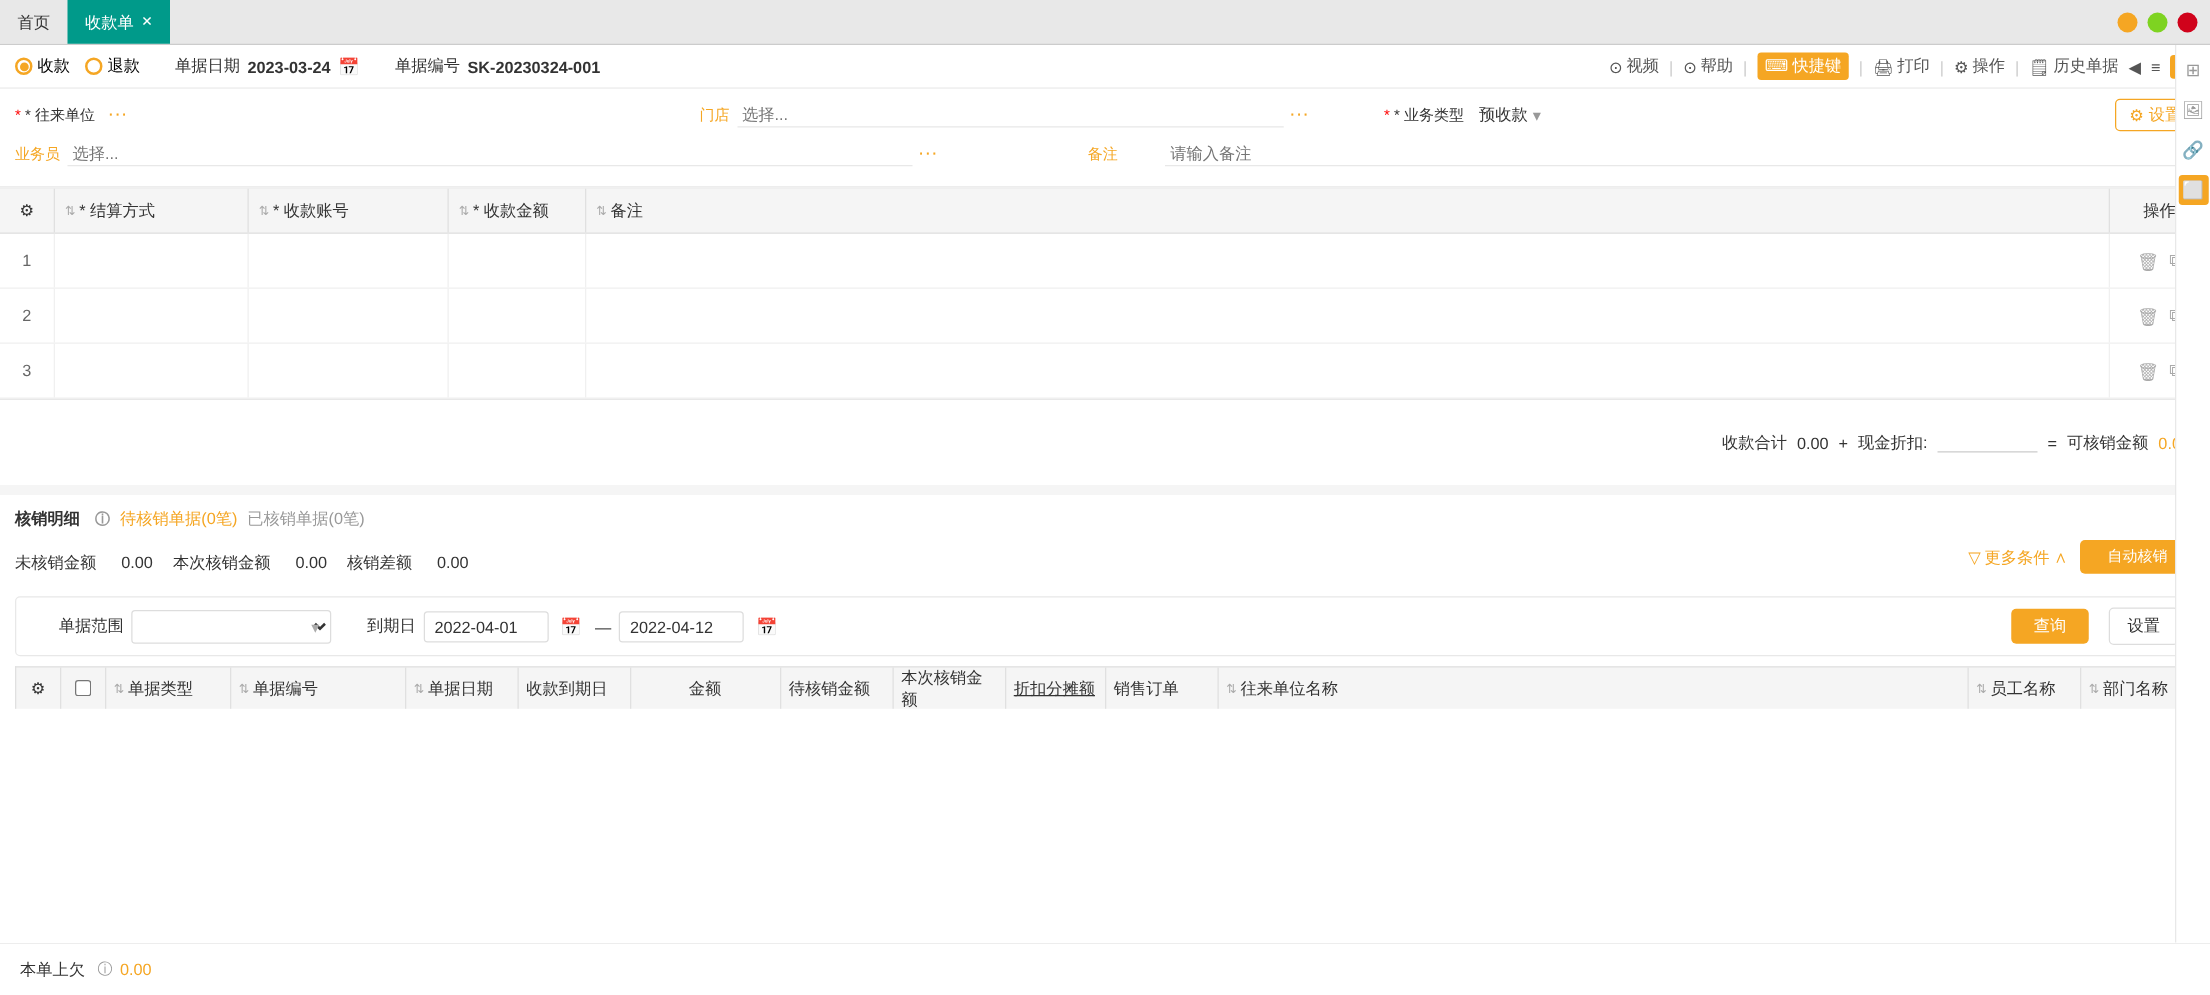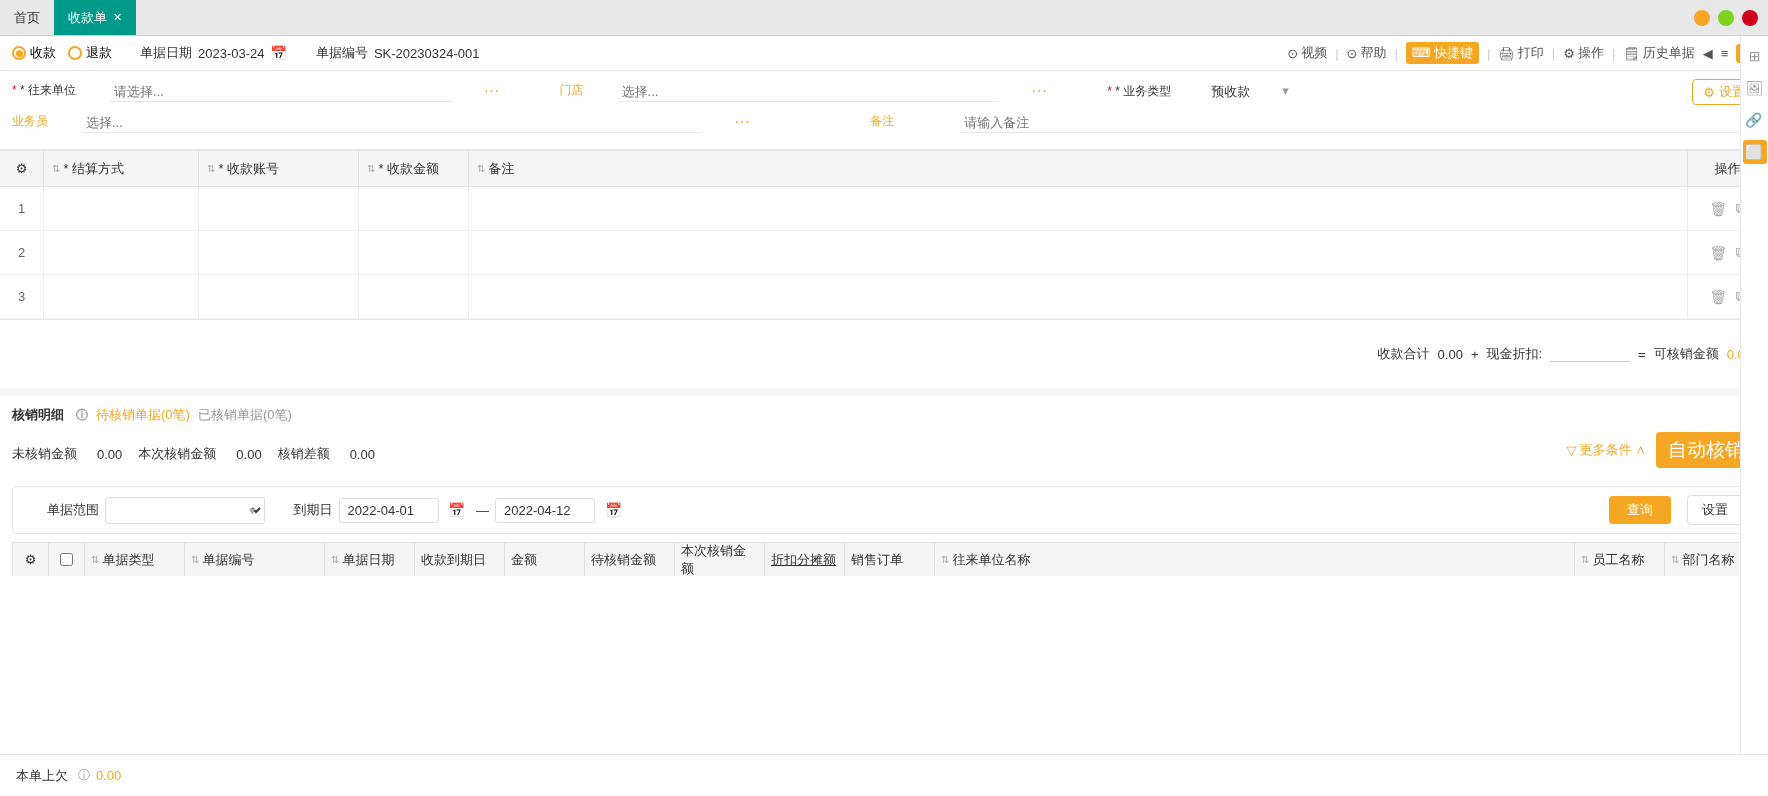--- a/index.html
+++ b/index.html
@@ -29,33 +29,33 @@
     
     .toolbar-row {
       display: flex; align-items: center; padding: 6px 12px; border-bottom: 1px solid #e8e8e8; background: #fff; gap: 28px;
     }
     .radio-group { display: flex; gap: 12px; align-items: center; }
     .radio-label { display: flex; align-items: center; gap: 4px; cursor: pointer; }
     .radio-dot { width: 14px; height: 14px; border-radius: 50%; border: 2px solid #f5a623; display: inline-flex; align-items: center; justify-content: center; }
     .radio-dot.checked::after { content: ''; width: 7px; height: 7px; border-radius: 50%; background: #f5a623; display: block; }
     .field-group { display: flex; align-items: center; gap: 6px; }
     .field-label { color: #333; white-space: nowrap; }
-    .field-value { color: #333; font-weight: 400; }
+    .field-value { color: #333; font-weight: 700; }
     .icon-btn { color: #f5a623; cursor: pointer; font-size: 14px; }
 
     .toolbar-right { margin-left: auto; display: flex; align-items: center; gap: 8px; color: #555; font-size: 12px; }
     .toolbar-right-item { display: flex; align-items: center; gap: 3px; cursor: pointer; color: #555; }
     .toolbar-right-item .ico { font-size: 13px; }
     .toolbar-divider { color: #ccc; }
     .toolbar-shortcut { background: #f5a623; color: #fff; border-radius: 3px; padding: 2px 6px; font-size: 12px; }
 
     
     .form-area { padding: 8px 12px; border-bottom: 1px solid #e8e8e8; background: #fff; }
     .form-row { display: flex; align-items: center; gap: 0; margin-bottom: 8px; }
-    .form-field { display: flex; align-items: flex-start; flex: 1; gap: 28px; }
+    .form-field { display: flex; align-items: center; flex: 1; }
     .form-field-label { color: #f5a623; font-size: 12px; white-space: nowrap; margin-right: 6px; }
     .form-field-label.required::before { content: '* '; color: #f00; }
     .form-field-label.required { color: #333; }
     .form-field-input { border: none; border-bottom: 1px solid #e8e8e8; outline: none; color: #999; font-size: 13px; flex: 1; padding: 2px 4px; min-width: 60px; }
     .form-field-more { color: #f5a623; cursor: pointer; margin-left: 4px; font-size: 16px; }
     .business-type-value { color: #333; font-size: 13px; margin-left: 6px; }
     .business-type-arrow { color: #999; margin-left: 4px; cursor: pointer; }
 
     .settings-btn {
       margin-left: auto; border: 1px solid #f5a623; color: #f5a623; background: #fff; border-radius: 4px;
@@ -92,40 +92,40 @@
 
     
     .verify-section { background: #fff; padding: 10px 12px; }
     .verify-title { font-size: 14px; font-weight: 600; color: #333; display: flex; align-items: center; gap: 8px; margin-bottom: 8px; }
     .verify-tab { cursor: pointer; }
     .verify-stats { display: flex; align-items: center; gap: 16px; font-size: 13px; color: #333; margin-bottom: 10px; }
     .verify-stat-val { color: #333; margin-left: 4px; }
 
     .verify-toolbar { display: flex; align-items: center; justify-content: flex-end; gap: 8px; margin-bottom: 8px; }
     .filter-btn { color: #f5a623; cursor: pointer; font-size: 13px; display: flex; align-items: center; gap: 3px; }
-    .auto-btn { background: #f5a623; color: #fff; border: none; border-radius: 4px; padding: 5px 12px; cursor: pointer; font-size: 19px; }
+    .auto-btn { background: #f5a623; color: #fff; border: none; border-radius: 4px; padding: 5px 22px; cursor: pointer; font-size: 12px; }
 
     .verify-filters { display: flex; align-items: center; gap: 16px; padding: 8px 12px; border: 1px solid #e8e8e8; border-radius: 4px; margin-bottom: 8px; }
     .filter-field { display: flex; align-items: center; gap: 6px; }
     .filter-label { color: #333; font-size: 13px; white-space: nowrap; margin-left: 22px; }
     .filter-select { border: 1px solid #ddd; border-radius: 3px; padding: 4px 8px; font-size: 13px; color: #333; outline: none; cursor: pointer; background: #fff; }
     .filter-date { border: 1px solid #ddd; border-radius: 3px; padding: 4px 8px; font-size: 13px; color: #333; outline: none; background: #fff; width: 100px; }
     .filter-dash { color: #333; }
     .query-btn { background: #f5a623; color: #fff; border: none; border-radius: 4px; padding: 5px 18px; cursor: pointer; font-size: 13px; margin-left: auto; }
     .setting-btn-sm { background: #fff; color: #333; border: 1px solid #ddd; border-radius: 4px; padding: 5px 14px; cursor: pointer; font-size: 13px; }
 
     
     .verify-table-header { display: flex; align-items: center; background: #f5f5f5; border: 1px solid #e0e0e0; border-bottom: none; height: 34px; }
     .vth { padding: 0 6px; color: #333; font-weight: 500; display: flex; align-items: center; gap: 3px; border-right: 1px solid #e0e0e0; height: 100%; font-size: 12px; }
     .vth-check { width: 36px; justify-content: center; }
     .vth-type { width: 100px; }
     .vth-num { width: 140px; }
     .vth-date { width: 90px; }
     .vth-due { width: 90px; }
-    .vth-amount { width: 80px; }
+    .vth-amount { width: 80px; margin-left: 40px; }
     .vth-pending { width: 90px; }
     .vth-this { width: 90px; }
     .vth-discount { width: 80px; text-decoration: underline; }
     .vth-sale { width: 90px; }
     .vth-company { flex: 1; }
     .vth-staff { width: 90px; }
     .vth-dept { width: 90px; }
 
     
     .bottom-bar {
@@ -227,21 +227,20 @@
       <span class="toolbar-right-item">≡</span>
       <span class="toolbar-right-item" style="background:#f5a623;color:#fff;padding:2px 6px;border-radius:3px;">≡</span>
     </div>
   </div>
 
   <div class="form-area">
 
     <div class="form-row">
       <div class="form-field" style="flex:2.5;">
         <span class="form-field-label required">* 往来单位</span>
-        <input class="form-field-input" type="text" placeholder="请选择..." style="width: 220px;">
         <span class="form-field-more">···</span>
       </div>
       <div style="width:60px;"></div>
       <div class="form-field" style="flex:2.5;">
         <span class="form-field-label">门店</span>
         <input class="form-field-input" type="text" placeholder="选择..." style="width: 220px;">
         <span class="form-field-more">···</span>
       </div>
       <div style="width:60px;"></div>
       <div class="form-field" style="flex:2;">

